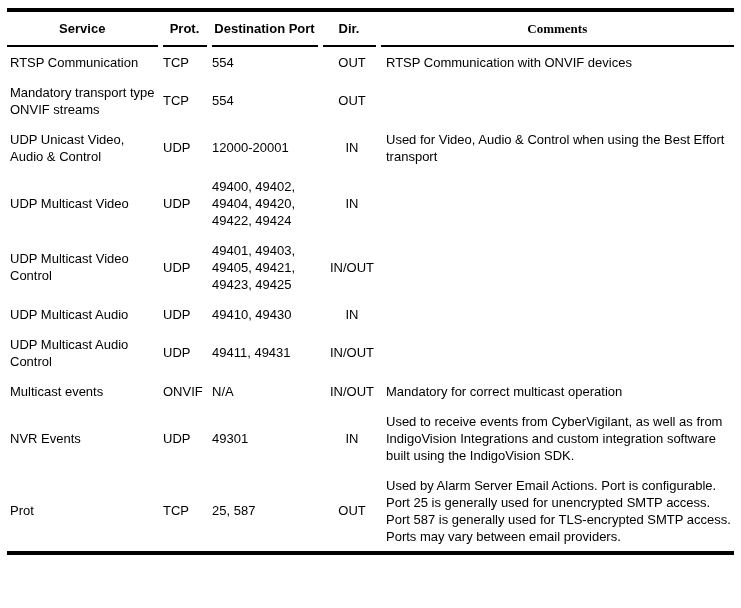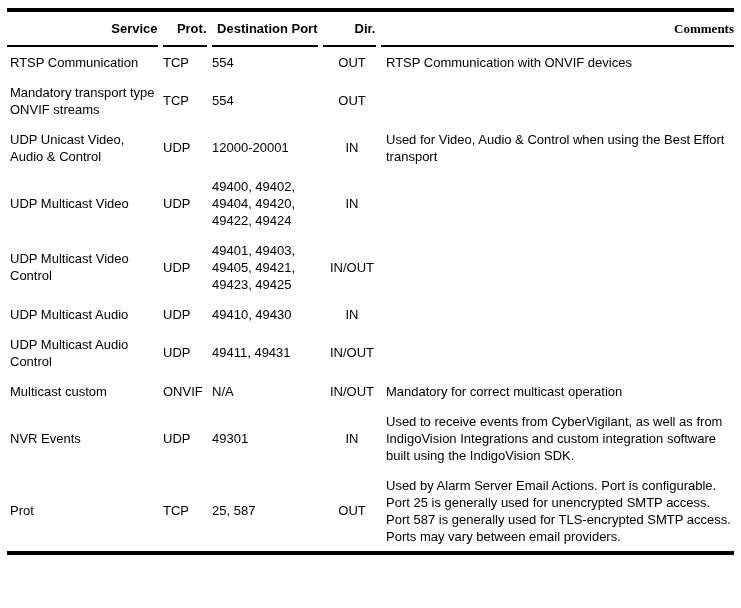--- a/index.html
+++ b/index.html
@@ -35,21 +35,21 @@
     font-size: 13px;
     font-weight: bold;
     vertical-align: middle;
   }
   th:first-child { padding-left: 0; }
   th:last-child  { padding-right: 0; font-family: Liberation Serif, serif; }
   .hdr {
     border-bottom: 2px solid #000;
     padding: 8px 0 8px 0;
     line-height: 17px;
-    text-align: right;
+    text-align: center;
     white-space: nowrap;
   }
 
   td {
     vertical-align: middle;
     padding: 6.5px 0 6.5px 3px;
     font-size: 13px;
     line-height: 17px;
     white-space: pre;      
     overflow: visible;
@@ -141,21 +141,21 @@
       </tr>
       <tr>
         <td class="c-service">UDP Multicast Audio
 Control</td>
         <td class="c-prot">UDP</td>
         <td class="c-port">49411, 49431</td>
         <td class="c-dir">IN/OUT</td>
         <td class="c-comments"></td>
       </tr>
       <tr>
-        <td class="c-service">Multicast custom</td>
+        <td class="c-service">Multicast events</td>
         <td class="c-prot">ONVIF</td>
         <td class="c-port">N/A</td>
         <td class="c-dir">IN/OUT</td>
         <td class="c-comments">Mandatory for correct multicast operation</td>
       </tr>
       <tr>
         <td class="c-service">NVR Events</td>
         <td class="c-prot">UDP</td>
         <td class="c-port">49301</td>
         <td class="c-dir">IN</td>

